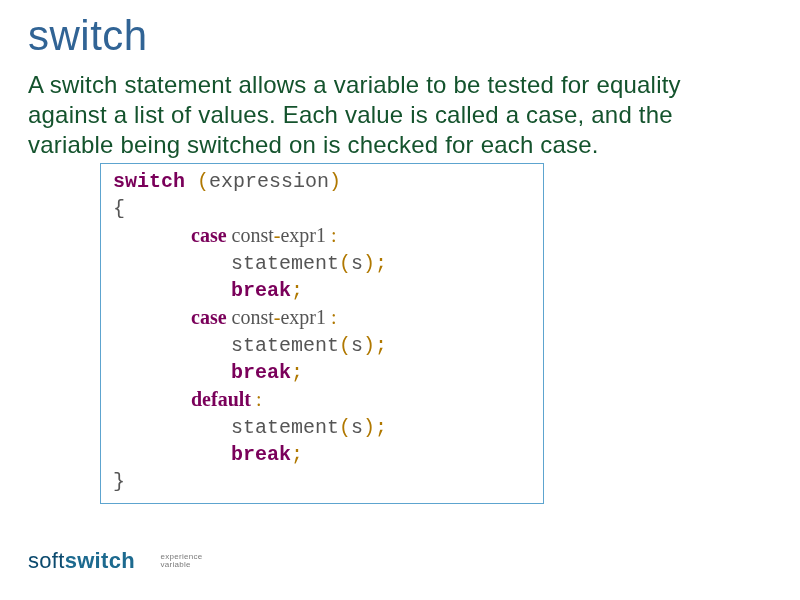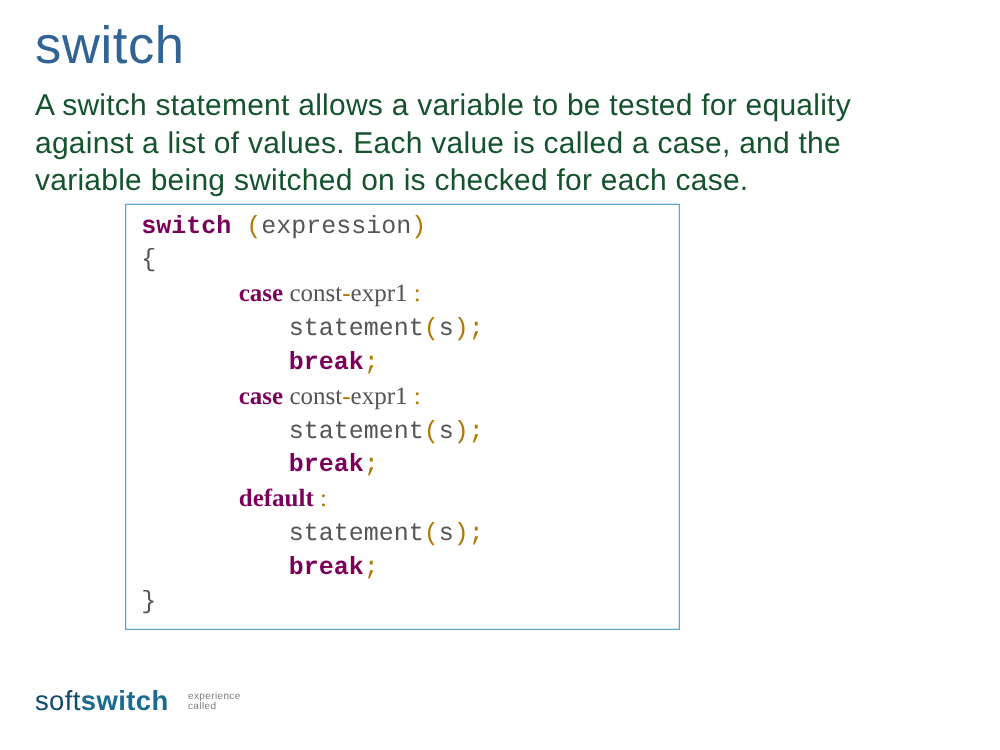--- a/index.html
+++ b/index.html
@@ -49,21 +49,21 @@
     }
     .logo-main { display: inline-block; vertical-align: middle; }
     .logo-soft { color: #0c4a6e; font-size: 22px; font-weight: 300; letter-spacing: 0.3px; }
     .logo-serve { color: #1d6a8f; font-size: 22px; font-weight: 600; letter-spacing: 0.3px; }
     .logo-tag {
       display: inline-block;
       vertical-align: middle;
       color: #7a7a7a;
       font-size: 8px;
       line-height: 1.05;
-      margin-left: 11px;
+      margin-left: 21px;
       letter-spacing: 0.3px;
     }
   </style>
 </head>
 <body>
 
 <div class="title">switch</div>
 
 <div class="description">A switch statement allows a variable to be tested for equality against a list of values. Each value is called a case, and the variable being switched on is checked for each case.</div>
 
@@ -81,15 +81,15 @@
   <div><span class="ind2"><span class="kw">break</span><span class="paren">;</span></span></div>
   <div><span class="rest">}</span></div>
 </div>
 
 <div class="logo">
   <span class="logo-main">
     <span class="logo-soft">soft</span><span class="logo-serve">switch</span>
   </span>
   <span class="logo-tag">
     <span>experience</span><br>
-    <span>called</span>
+    <span>variable</span>
   </span>
 </div>
 
 </body></html>

